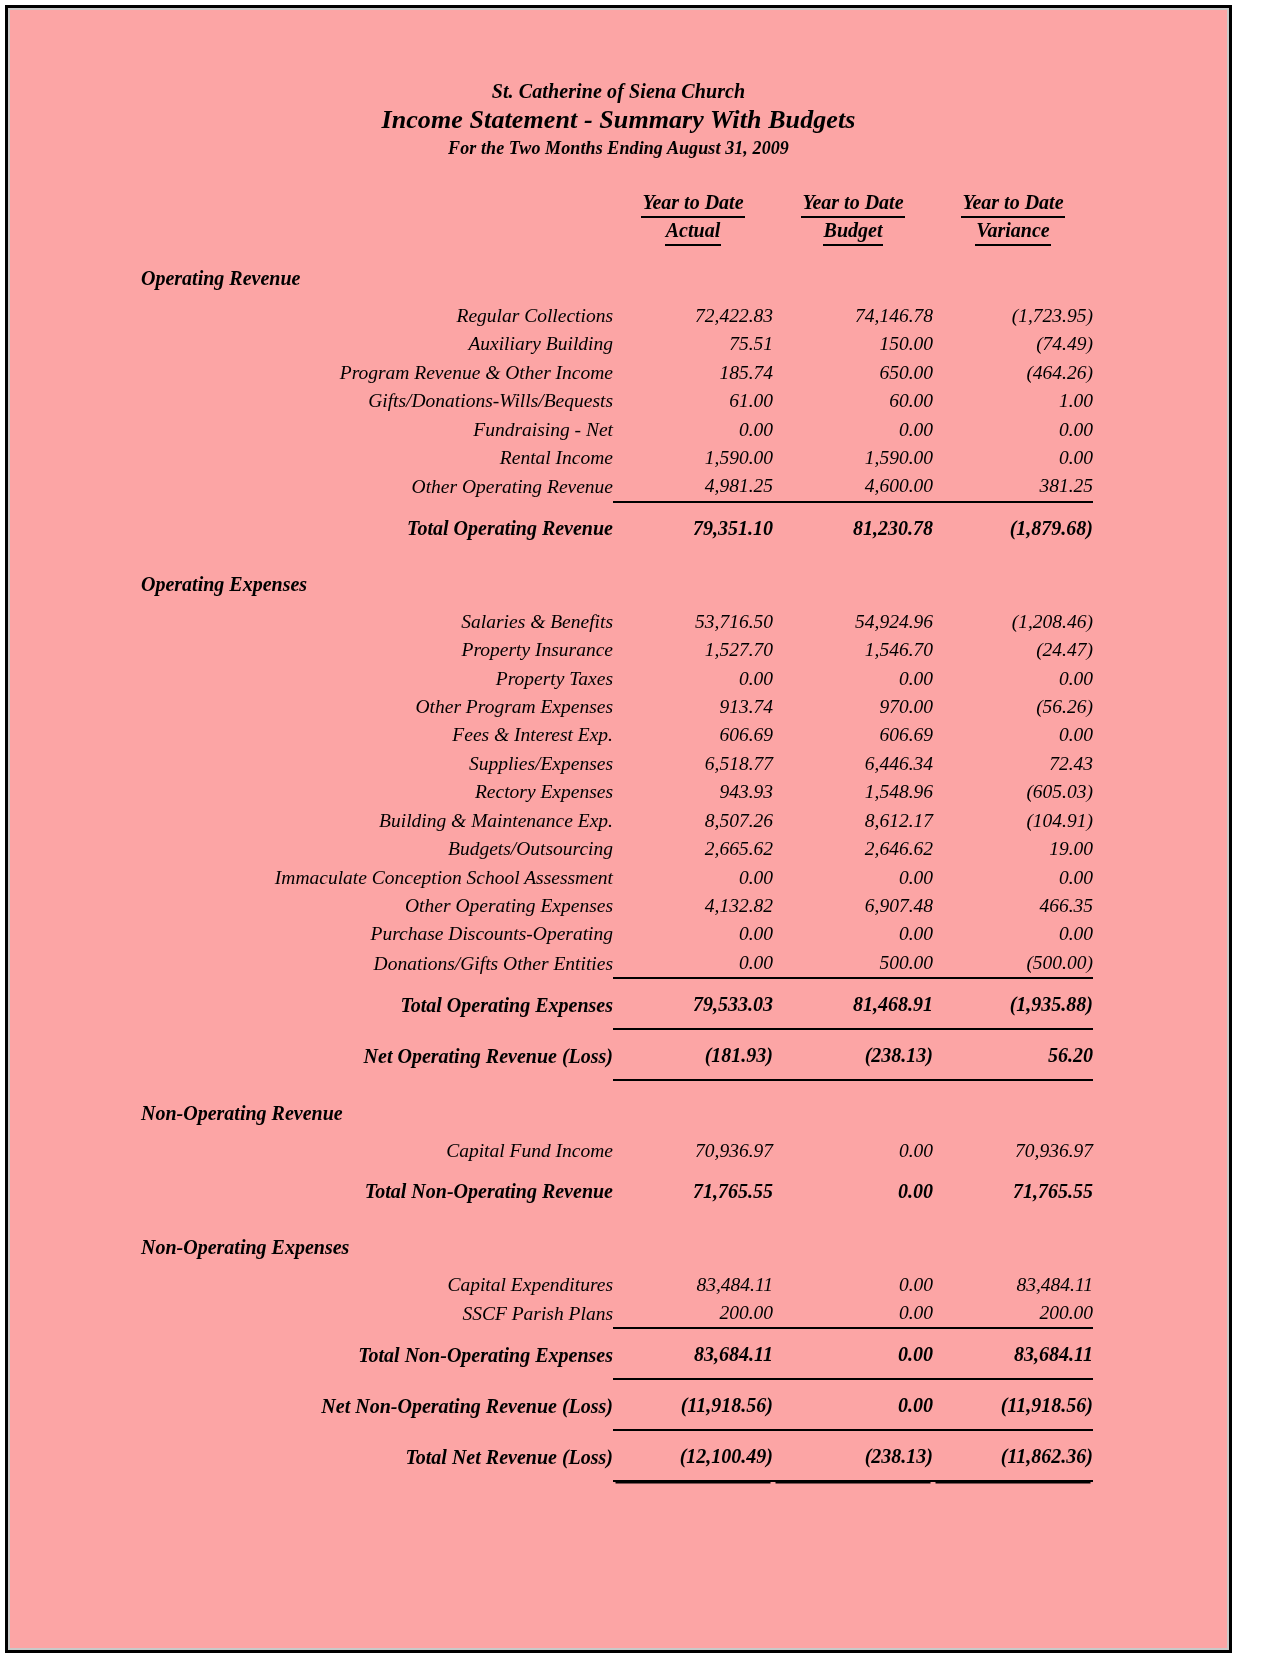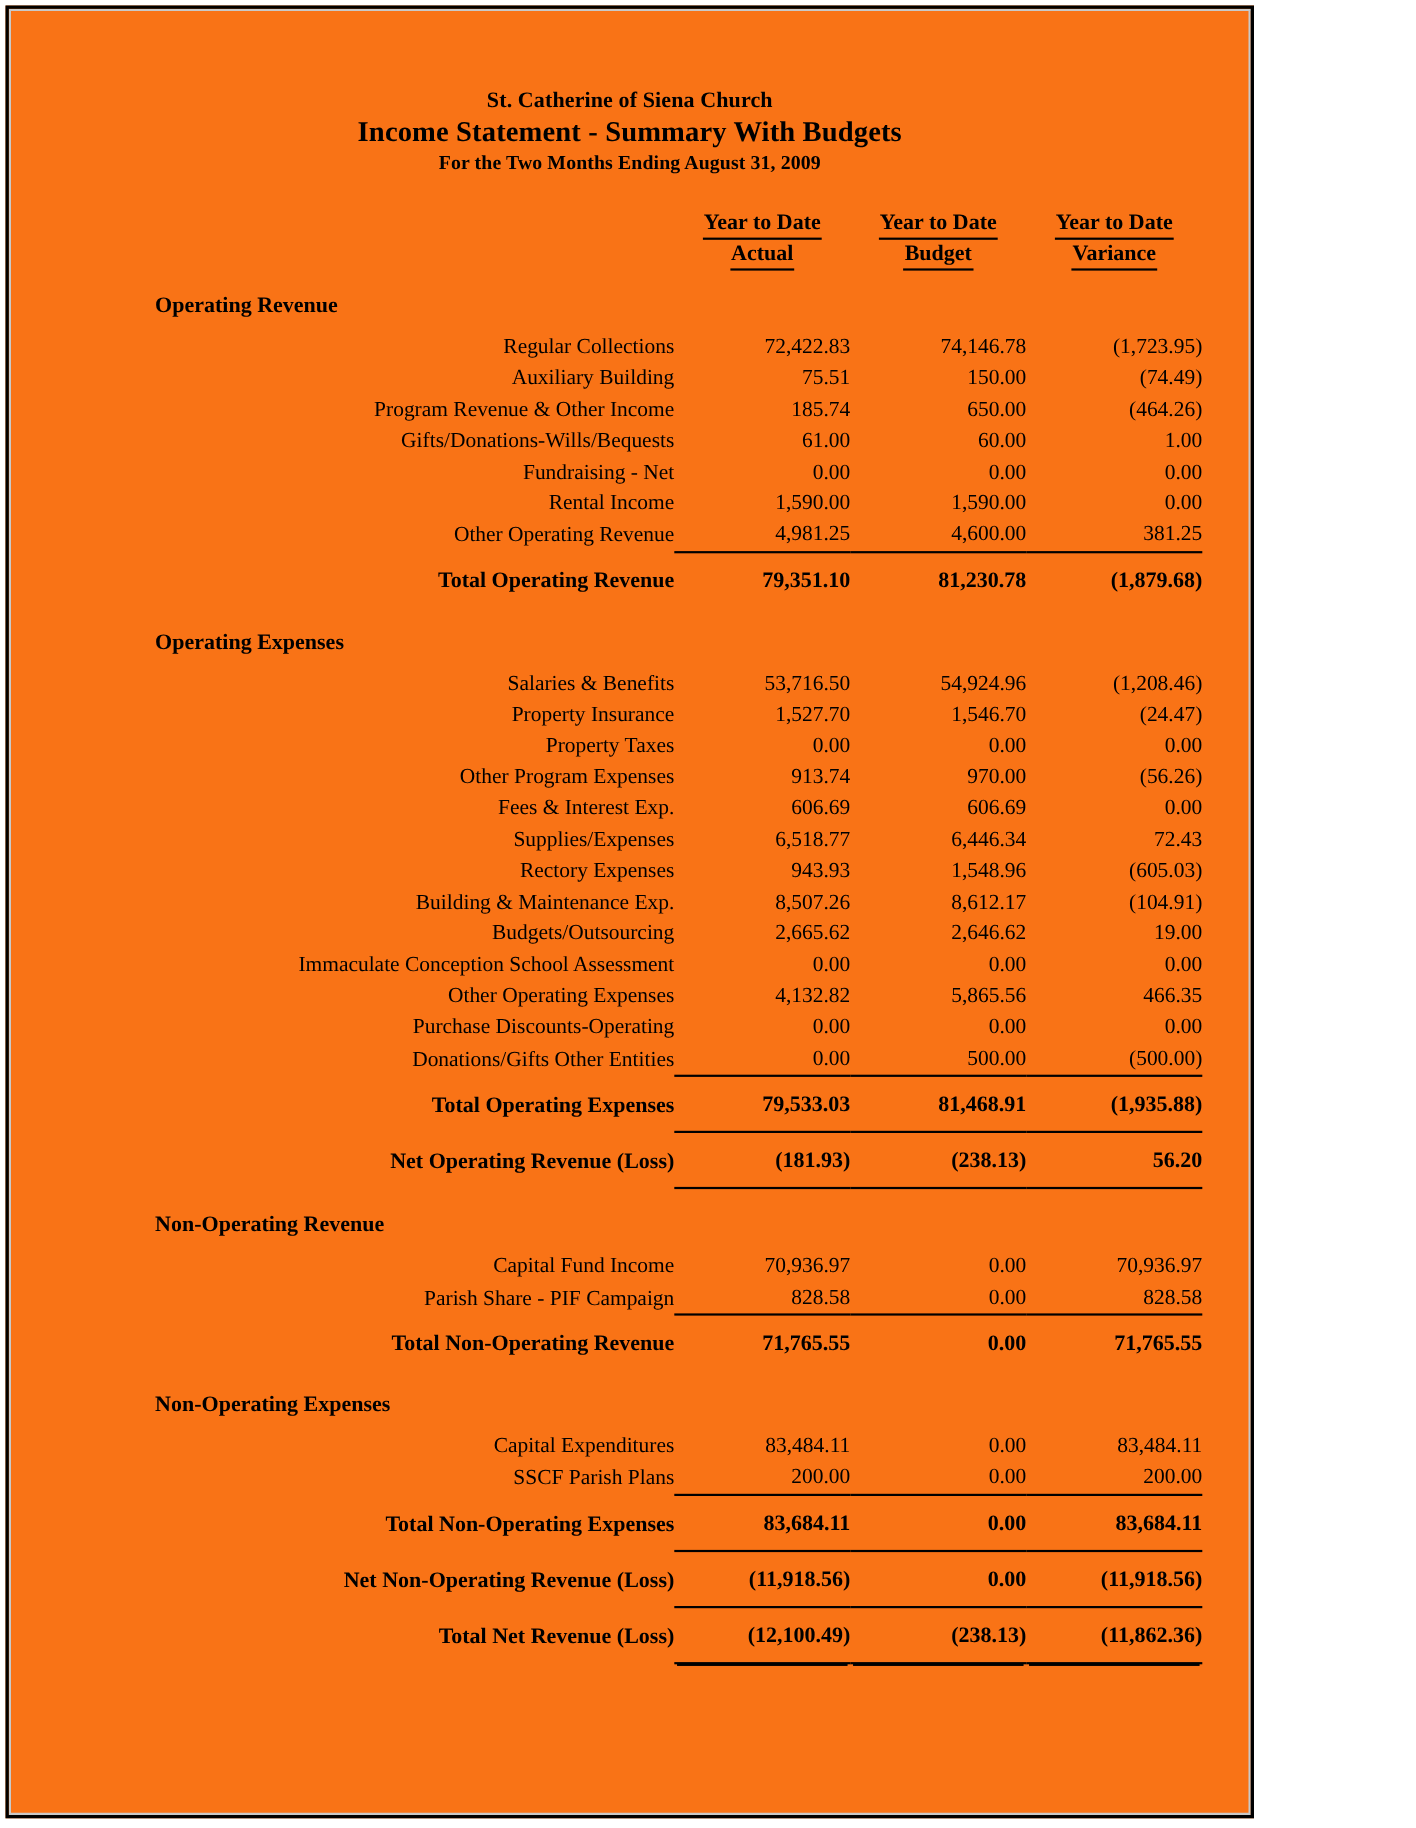--- a/index.html
+++ b/index.html
@@ -10,26 +10,27 @@
   body {
     width: 1287px;
     height: 1662px;
     font-family: "Liberation Serif", "DejaVu Serif", serif;
     color: #000000;
   }
   .page-frame {
     position: absolute;
     left: 5px;
     top: 5px;
-    width: 1135px;
+    width: 1227px;
     height: 1648px;
     border: 3px solid #000000;
     box-sizing: border-box;
-    background: #f97316;
+    background: #fca5a5;
     box-shadow: inset 2px 2px 0 0 #c9c9c9, inset -2px -2px 0 0 #c9c9c9;
+    font-style: italic;
   }
   .sheet {
     position: absolute;
     left: 0;
     top: 0;
     right: 0;
     bottom: 0;
     padding: 0;
     overflow: hidden;
   }
@@ -284,21 +285,21 @@
         </tr>
         <tr class="line">
           <td class="label">Immaculate Conception School Assessment</td>
           <td class="num">0.00</td>
           <td class="num">0.00</td>
           <td class="num">0.00</td>
         </tr>
         <tr class="line">
           <td class="label">Other Operating Expenses</td>
           <td class="num">4,132.82</td>
-          <td class="num">5,865.56</td>
+          <td class="num">6,907.48</td>
           <td class="num">466.35</td>
         </tr>
         <tr class="line">
           <td class="label">Purchase Discounts-Operating</td>
           <td class="num">0.00</td>
           <td class="num">0.00</td>
           <td class="num">0.00</td>
         </tr>
         <tr class="line">
           <td class="label">Donations/Gifts Other Entities</td>
@@ -324,26 +325,20 @@
         <tr class="section-head">
           <td colspan="4">Non-Operating Revenue</td>
         </tr>
 
         <tr class="line">
           <td class="label">Capital Fund Income</td>
           <td class="num">70,936.97</td>
           <td class="num">0.00</td>
           <td class="num">70,936.97</td>
         </tr>
-        <tr class="line">
-          <td class="label">Parish Share - PIF Campaign</td>
-          <td class="num rule-bottom">828.58</td>
-          <td class="num rule-bottom">0.00</td>
-          <td class="num rule-bottom">828.58</td>
-        </tr>
 
         <tr class="total">
           <td class="label">Total Non-Operating Revenue</td>
           <td class="num">71,765.55</td>
           <td class="num">0.00</td>
           <td class="num">71,765.55</td>
         </tr>
 
         <tr class="section-head">
           <td colspan="4">Non-Operating Expenses</td>

